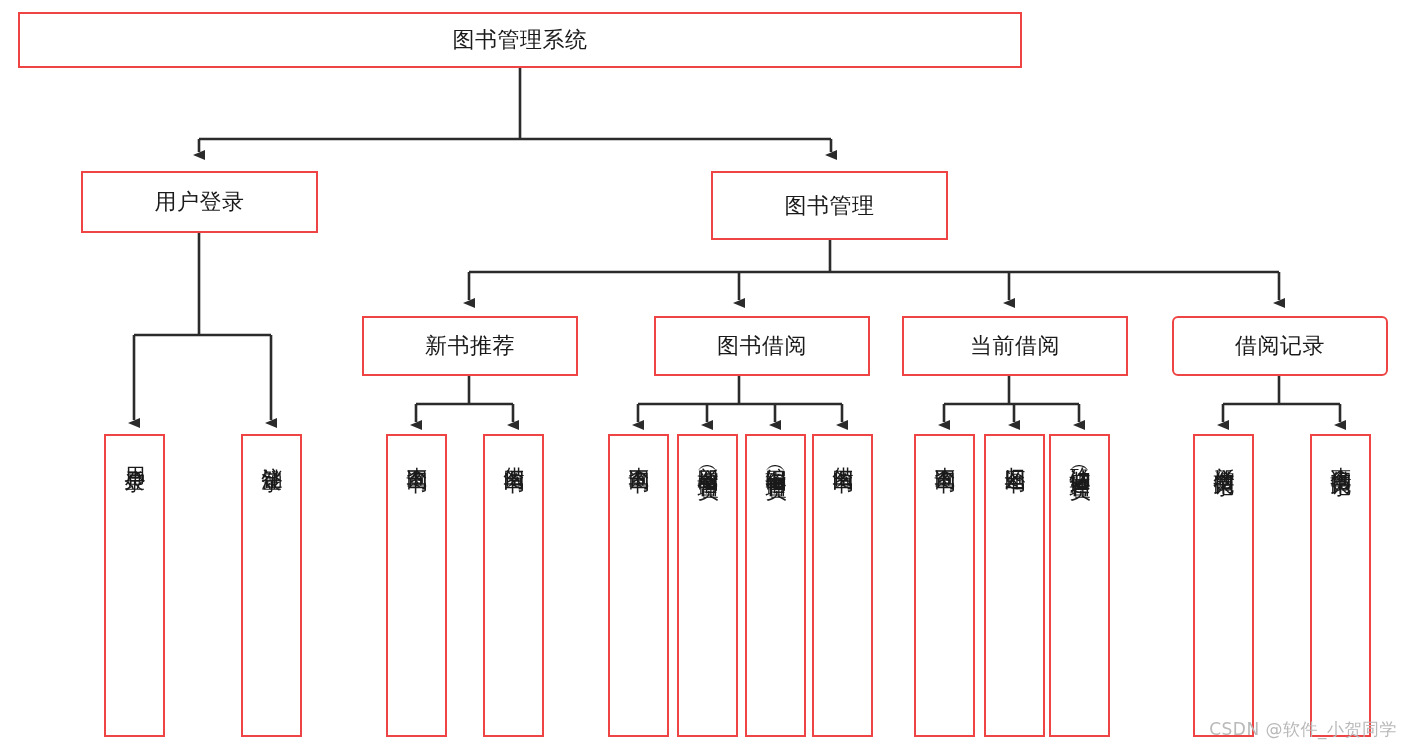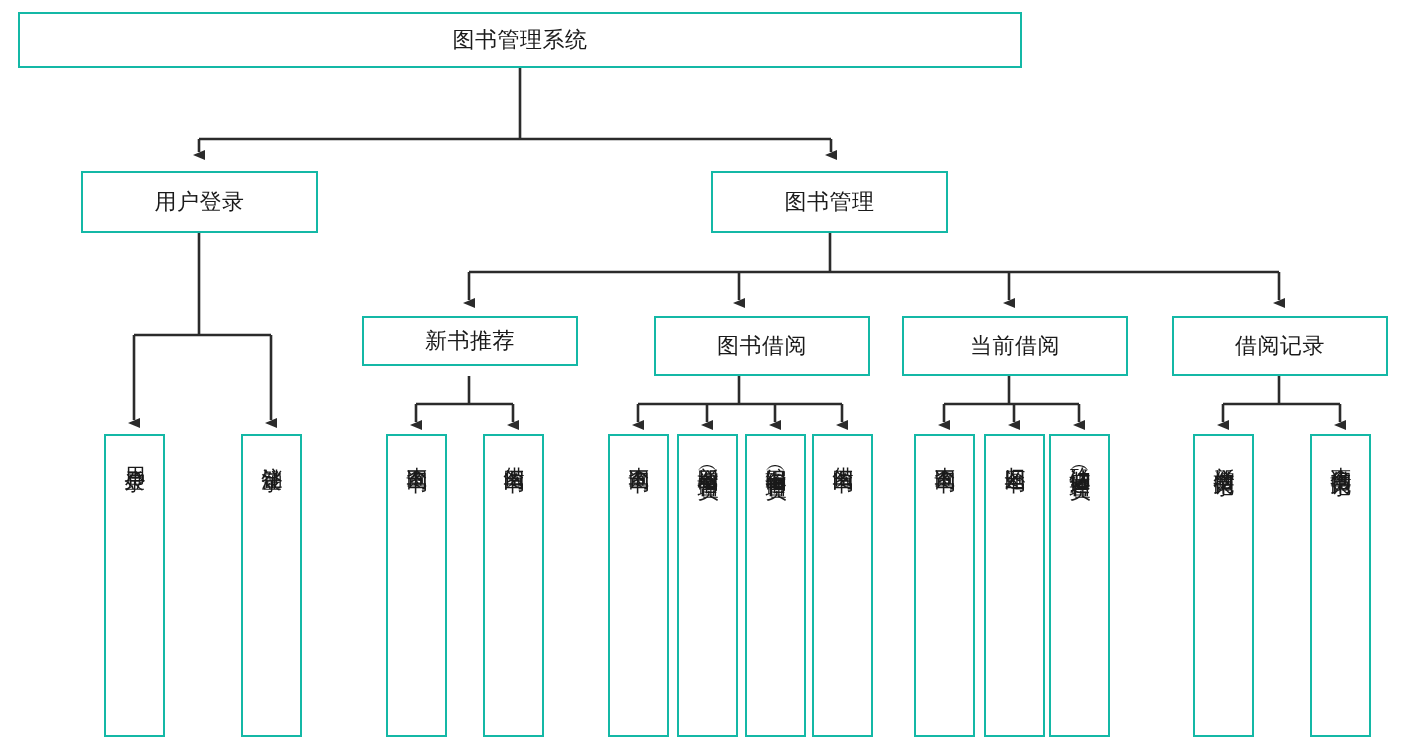--- a/index.html
+++ b/index.html
@@ -21,21 +21,21 @@
   #edge-layer {
     position: absolute;
     left: 0;
     top: 0;
     width: 1405px;
     height: 747px;
   }
   .node {
     position: absolute;
     box-sizing: border-box;
-    border: 2px solid #14b8a6;
+    border: 2px solid #ef4444;
     background: #ffffff;
     display: flex;
     align-items: center;
     justify-content: center;
     color: #1a1a1a;
   }
   .node .label {
     font-size: 22px;
     line-height: 1.18;
     letter-spacing: 0.5px;
@@ -121,34 +121,34 @@
     </g>
   </svg>
 
   <div class="node" style="left:18px; top:12px; width:1004px; height:56px;">
     <span class="label">图书管理系统</span>
   </div>
 
   <div class="node" style="left:81px; top:171px; width:237px; height:62px;">
     <span class="label">用户登录</span>
   </div>
-  <div class="node" style="left:711px; top:171px; width:237px; height:62px;">
+  <div class="node" style="left:711px; top:171px; width:237px; height:69px;">
     <span class="label">图书管理</span>
   </div>
 
-  <div class="node" style="left:362px; top:316px; width:216px; height:50px;">
+  <div class="node" style="left:362px; top:316px; width:216px; height:60px;">
     <span class="label">新书推荐</span>
   </div>
   <div class="node" style="left:632px; top:316px; width:216px; height:60px;margin-left:22px;">
     <span class="label">图书借阅</span>
   </div>
   <div class="node" style="left:902px; top:316px; width:226px; height:60px;">
     <span class="label">当前借阅</span>
   </div>
-  <div class="node" style="left:1172px; top:316px; width:216px; height:60px;">
+  <div class="node" style="left:1172px; top:316px; width:216px; height:60px;border-radius:6px;">
     <span class="label">借阅记录</span>
   </div>
 
   <div class="node vertical" style="left:104px; top:434px; width:61px; height:303px;">
     <span class="label">用户登录</span>
   </div>
   <div class="node vertical" style="left:241px; top:434px; width:61px; height:303px;">
     <span class="label">注销登录</span>
   </div>
 
@@ -182,14 +182,15 @@
     <span class="label">确认归还（管理员）</span>
   </div>
 
   <div class="node vertical" style="left:1193px; top:434px; width:61px; height:303px;">
     <span class="label">新增借阅记录</span>
   </div>
   <div class="node vertical" style="left:1310px; top:434px; width:61px; height:303px;">
     <span class="label">查询借阅记录</span>
   </div>
 
+  <div id="watermark">CSDN @软件_小贺同学</div>
 
 </div>
 
 </body></html>

